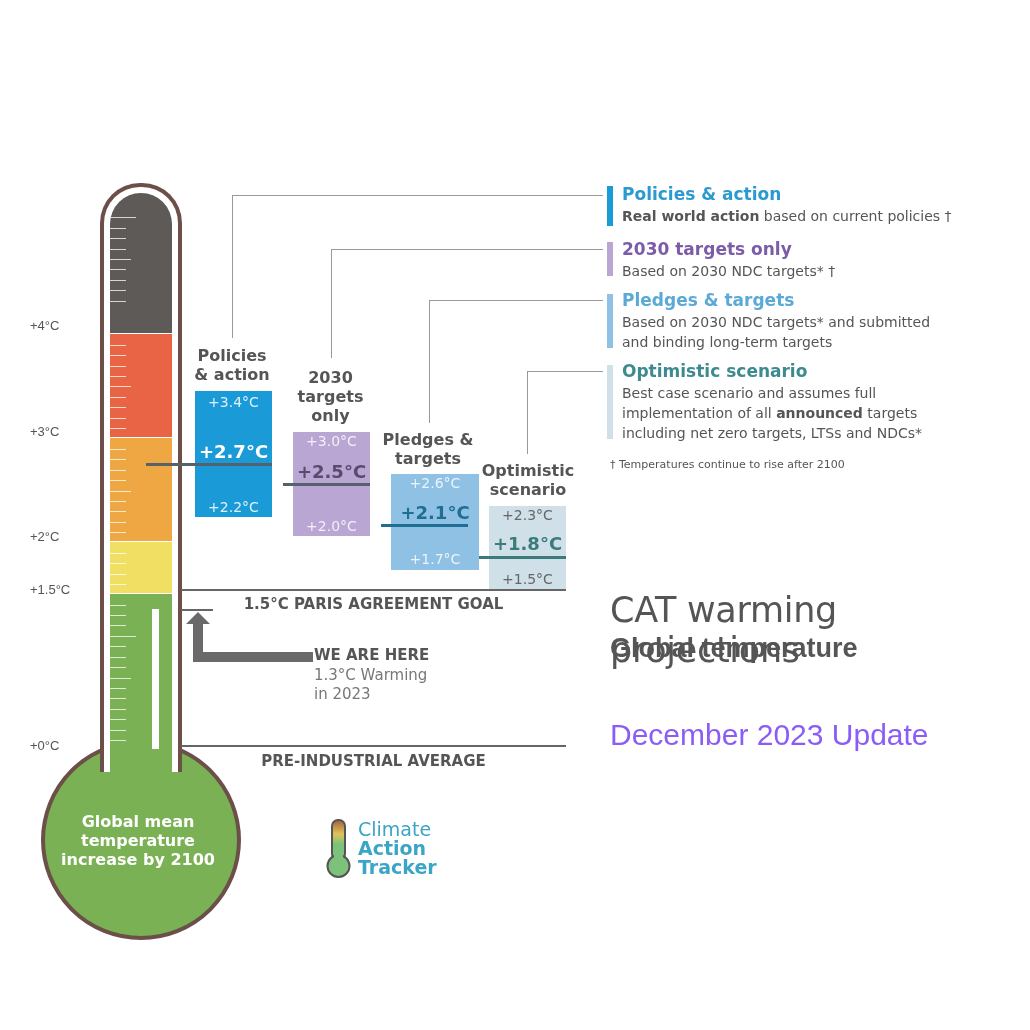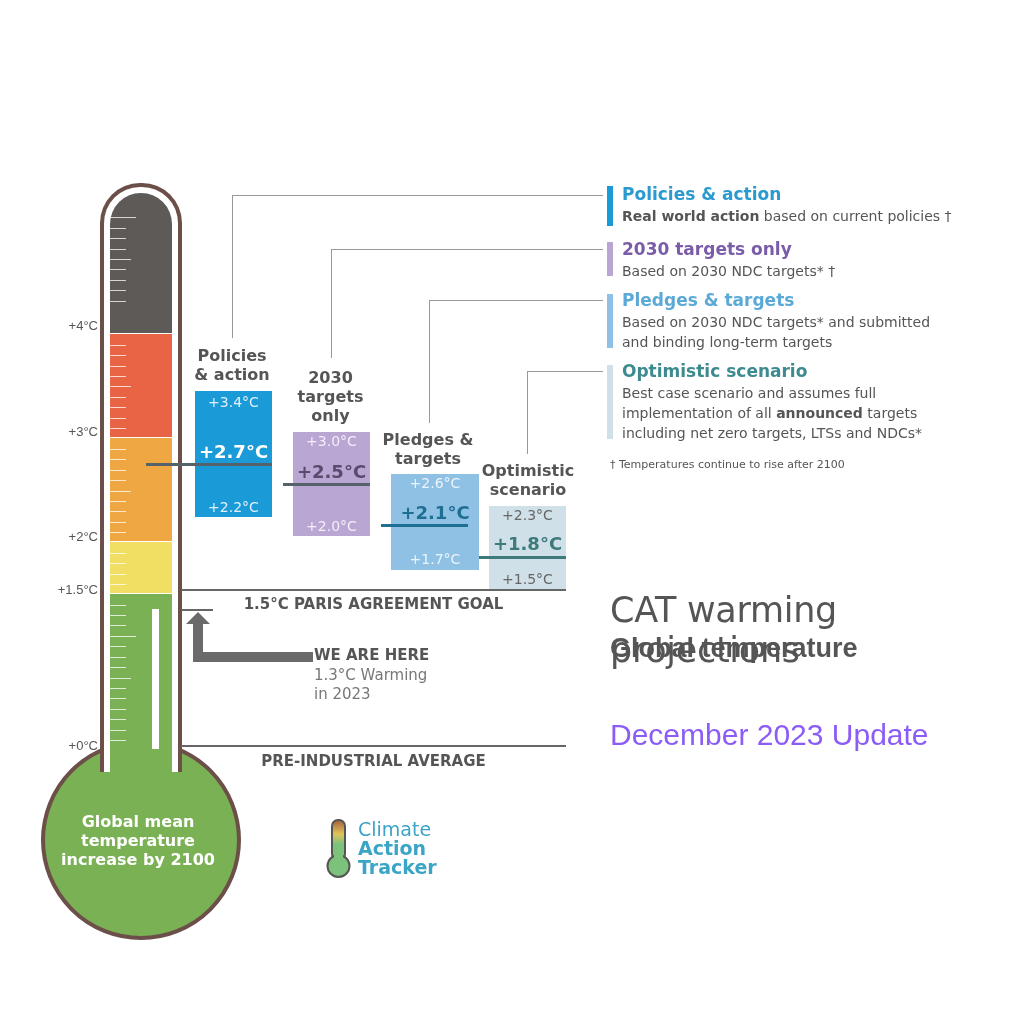--- a/index.html
+++ b/index.html
@@ -1,18 +1,18 @@
 <!DOCTYPE html>
 <html><head>
 <meta charset="utf-8">
 <style>
   html,body{margin:0;padding:0;}
   body{width:1030px;height:1030px;background:#ffffff;position:relative;overflow:hidden;font-family:"DejaVu Sans","Liberation Sans",sans-serif;color:#555;}
   .abs{position:absolute;}
-  .ylabel{position:absolute;left:30px;width:68px;text-align:right;font-size:13px;color:#555;font-family:"Liberation Sans",sans-serif;}
+  .ylabel{position:absolute;left:30px;width:68px;text-align:left;font-size:13px;color:#555;font-family:"Liberation Sans",sans-serif;}
   .tube{position:absolute;left:100px;top:183px;width:74px;height:585px;border:4px solid #6b4f48;border-bottom:none;border-radius:40px 40px 0 0;background:#fff;}
   .tube-inner{position:absolute;left:6px;top:6px;right:6px;bottom:0;border-radius:32px 32px 0 0;overflow:hidden;}
   .band{position:absolute;left:0;right:0;}
   .tick{position:absolute;left:0;height:1px;background:rgba(255,255,255,0.75);}
   .bulb{position:absolute;left:41px;top:740px;width:192px;height:192px;border-radius:50%;background:#7ab154;border:4px solid #6b4f48;}
   .neck{position:absolute;left:110px;top:735px;width:62px;height:50px;background:#7ab154;}
   .bulb-text{position:absolute;left:60px;top:812px;width:156px;text-align:center;color:#ffffff;font-weight:bold;font-size:16px;line-height:19px;font-family:"DejaVu Sans",sans-serif;}
   .box{position:absolute;text-align:center;font-family:"DejaVu Sans",sans-serif;}
   .box .hi,.box .lo{position:absolute;left:0;right:0;font-size:14px;}
   .box .mid{position:absolute;left:0;right:0;font-size:18px;font-weight:bold;}

